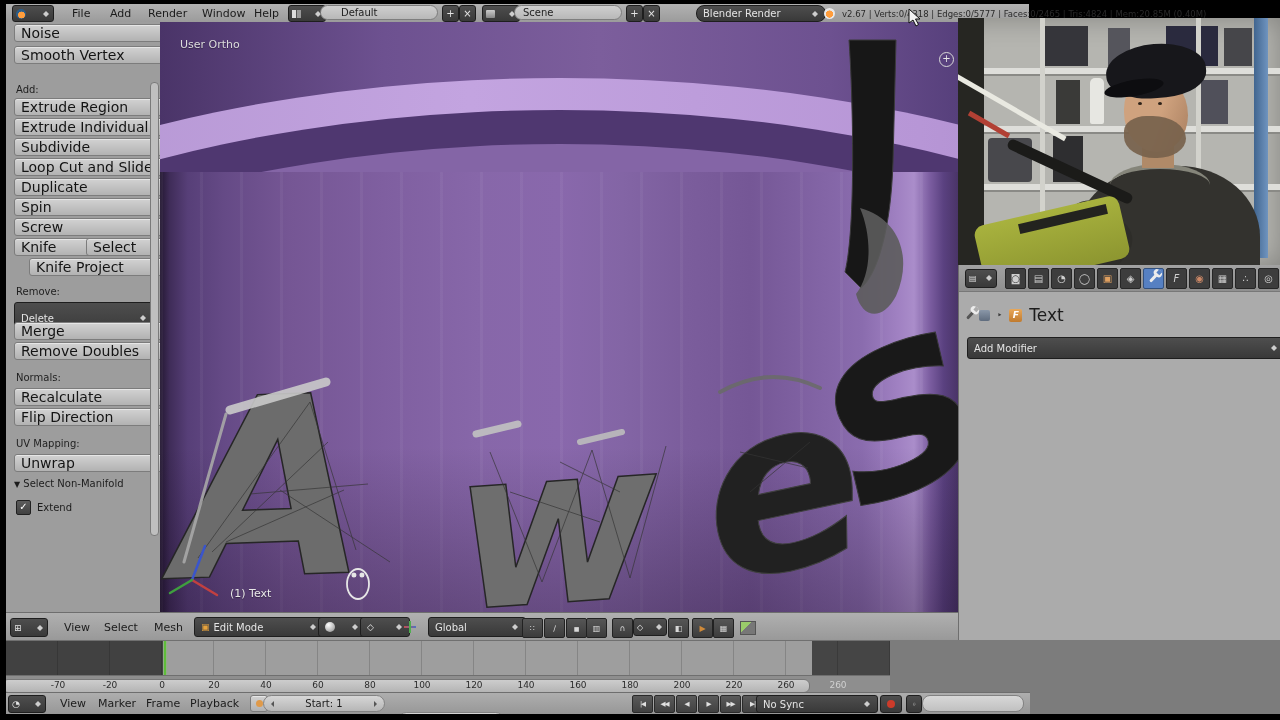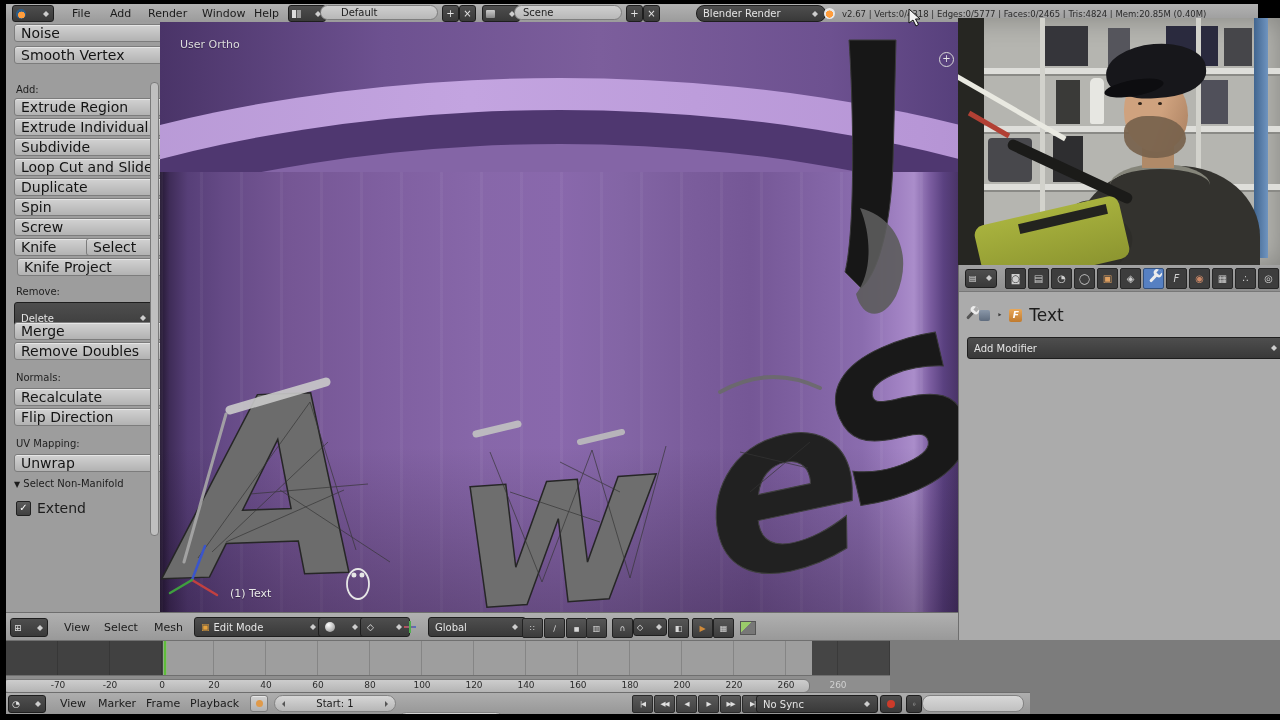--- a/index.html
+++ b/index.html
@@ -40,21 +40,21 @@
     display:flex;align-items:center;justify-content:center;color:#d8d8d8;font-size:8px;flex:none;}
   .transport{width:19px;height:16px;margin-right:1px;border:1px solid #2a2a2a;border-radius:2px;
     background:linear-gradient(#5a5a5a,#414141);display:flex;align-items:center;justify-content:center;
     color:#e0e0e0;font-size:6.5px;letter-spacing:-1px;flex:none;}
 </style>
 </head>
 <body>
 
 <div id="stage">
 
-  <div class="abs" style="left:6px;top:4px;width:1252px;height:18px;background:linear-gradient(#b2b2b2,#9b9b9b);border-bottom:1px solid #606060;">
+  <div class="abs" style="left:6px;top:4px;width:1023px;height:18px;background:linear-gradient(#b2b2b2,#9b9b9b);border-bottom:1px solid #606060;">
     <div class="abs dbtn" style="left:6px;top:1px;width:34px;height:15px;padding:0 3px;">
       <span style="width:10px;height:10px;border-radius:50%;background:radial-gradient(circle at 55% 60%,#ff9d3c 0 40%,#2a5d8a 45% 100%);display:inline-block;"></span>
       <span class="dar"></span>
     </div>
     <span class="abs menu-item" style="left:66px;top:3px;">File</span>
     <span class="abs menu-item" style="left:104px;top:3px;">Add</span>
     <span class="abs menu-item" style="left:142px;top:3px;">Render</span>
     <span class="abs menu-item" style="left:196px;top:3px;">Window</span>
     <span class="abs menu-item" style="left:248px;top:3px;">Help</span>
 
@@ -112,21 +112,21 @@
       </div>
     <div class="abs btn" style="left:8px;top:196px;width:140px;">
         <span>Screw</span>
       </div>
     <div class="abs btn" style="left:8px;top:216px;width:68px;">
         <span>Knife</span>
       </div>
     <div class="abs btn" style="left:80px;top:216px;width:68px;">
         <span>Select</span>
       </div>
-    <div class="abs btn" style="left:11px;top:236px;width:140px;text-align:center;">
+    <div class="abs btn" style="left:23px;top:236px;width:140px;text-align:center;">
         <span>Knife Project</span>
       </div>
 
     <span class="abs seclabel" style="left:10px;top:264px;">Remove:</span>
     <div class="abs dbtn" style="left:8px;top:280px;width:140px;height:32px;box-sizing:border-box;">
       <span>Delete</span>
         <span class="dar"></span>
     </div>
     <div class="abs btn" style="left:8px;top:300px;width:140px;">
         <span>Merge</span>
@@ -147,21 +147,21 @@
     <div class="abs btn" style="left:8px;top:432px;width:140px;">
         <span>Unwrap</span>
       </div>
 
     <div class="abs" style="left:8px;top:456px;font-size:10px;color:#1c1c1c;">
       <span style="font-size:8px;">▼</span>
       <span>Select Non-Manifold</span>
     </div>
     <div class="abs" style="left:10px;top:478px;display:flex;align-items:center;gap:6px;">
       <span class="cb">✓</span>
-      <span style="font-size:14px;color:#1c1c1c;">Extend</span>
+      <span style="font-size:10px;color:#1c1c1c;">Extend</span>
     </div>
 
     <div class="abs" style="left:144px;top:60px;width:7px;height:452px;background:#bfbfbf;border:1px solid #7a7a7a;border-radius:4px;"></div>
   </div>
 
   <div class="abs" style="left:160px;top:22px;width:798px;height:590px;overflow:hidden;
        background:
         linear-gradient(180deg, rgba(0,0,0,.10), rgba(0,0,0,0) 20%, rgba(0,0,0,0) 72%, rgba(22,8,32,.30)),
         repeating-linear-gradient(90deg, rgba(255,255,255,.045) 0 3px, rgba(0,0,0,0) 3px 40px),
         linear-gradient(90deg,#241832 0%,#3f2c58 1.2%,#573f78 3.5%,#654a86 8%,#755694 16%,#7f5fa0 28%,#8767a9 40%,#8968ac 50%,#8365a5 58%,#7b5d9c 66%,#755796 74%,#8a6cae 88%,#a081c2 92.5%,#aa8dca 94.5%,#7b5da0 96.5%,#5a4180 98.2%,#4a3468 100%);">
@@ -313,21 +313,21 @@
     </div>
     <span class="abs menu-item" style="left:60px;top:4px;">View</span>
     <span class="abs menu-item" style="left:98px;top:4px;">Marker</span>
     <span class="abs menu-item" style="left:146px;top:4px;">Frame</span>
     <span class="abs menu-item" style="left:190px;top:4px;">Playback</span>
 
     <div class="abs btn" style="left:250px;top:2px;width:16px;height:15px;padding:0;justify-content:center;">
       <span style="width:7px;height:7px;border-radius:50%;background:#e09a4a;display:inline-block;"></span>
     </div>
 
-    <div class="abs pill" style="left:274px;top:2px;width:120px;height:15px;">
+    <div class="abs pill" style="left:263px;top:2px;width:120px;height:15px;">
       <span class="la"></span>
         <span>Start: 1</span>
         <span class="ra"></span>
     </div>
     <div class="abs pill" style="left:398px;top:2px;width:104px;height:15px;">
       <span class="la"></span>
         <span>End: 250</span>
         <span class="ra"></span>
     </div>
 

